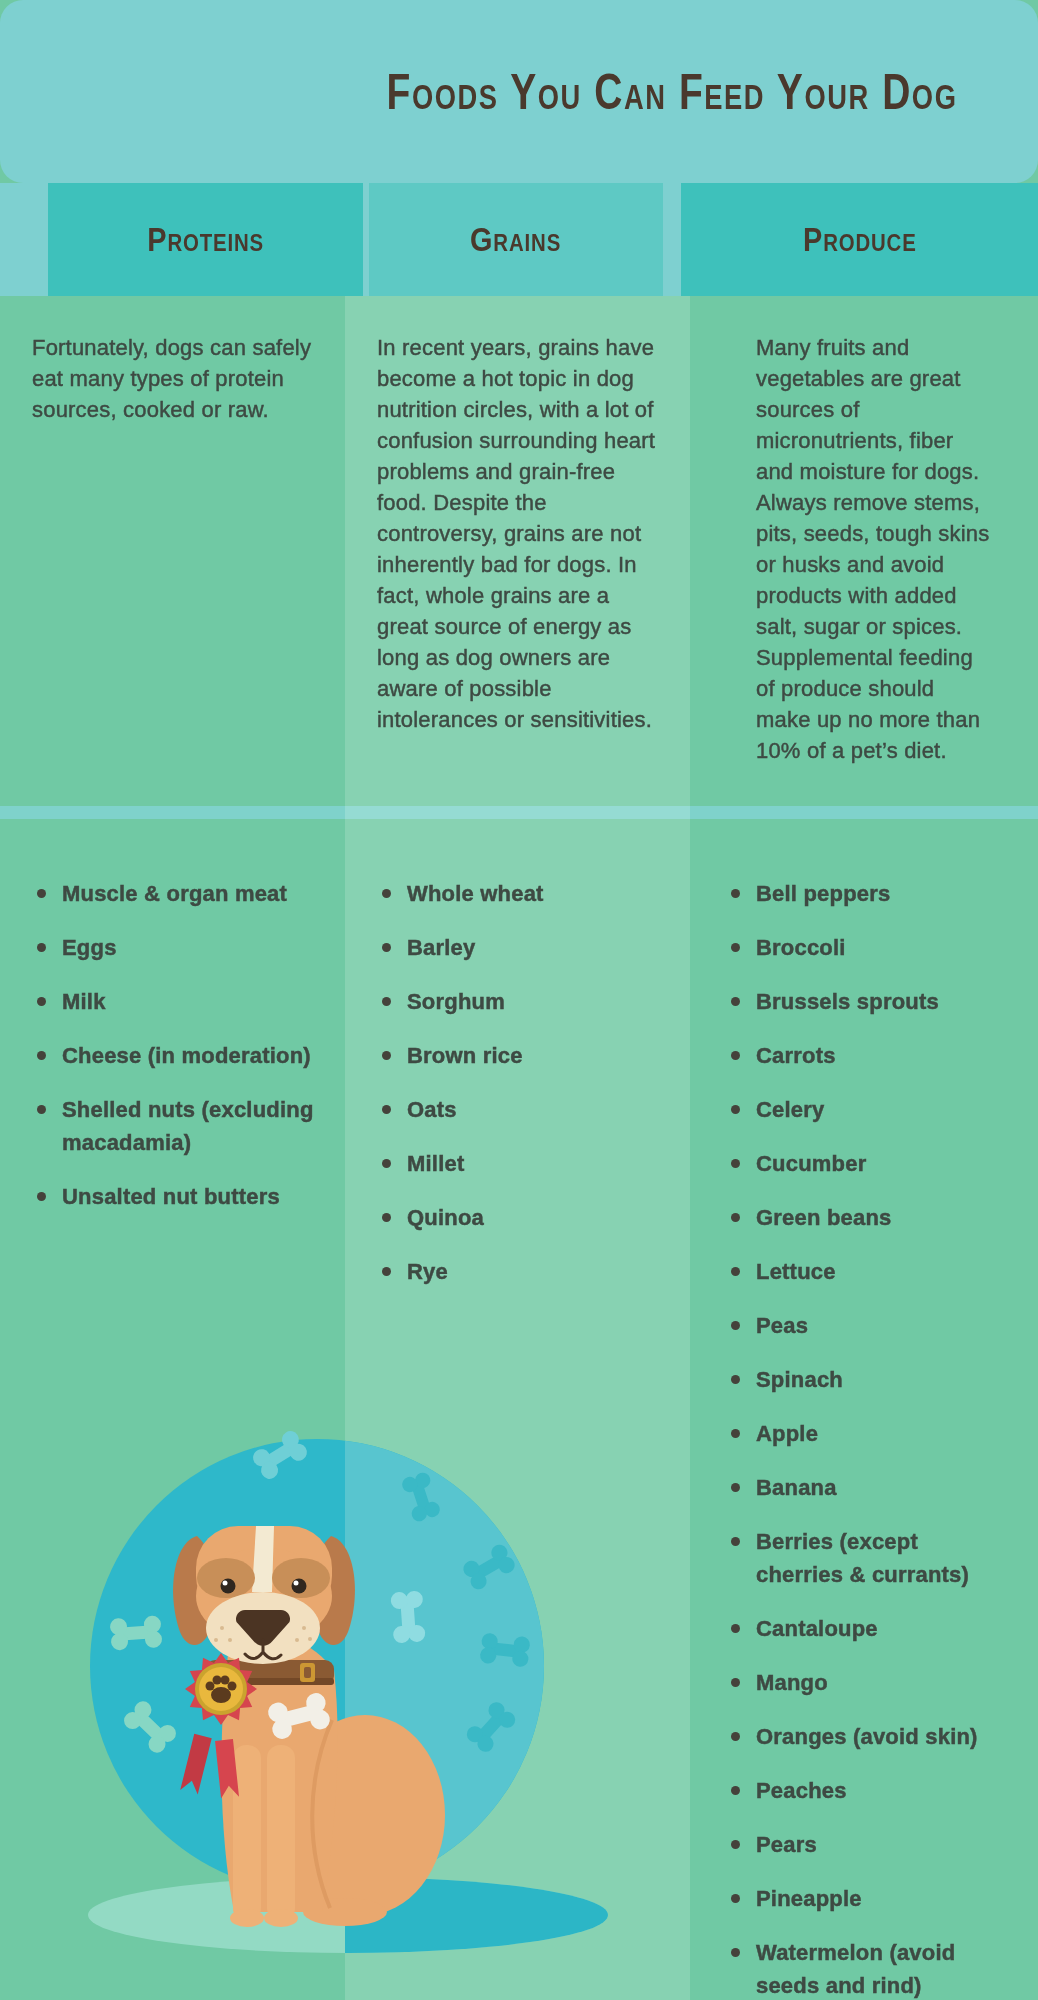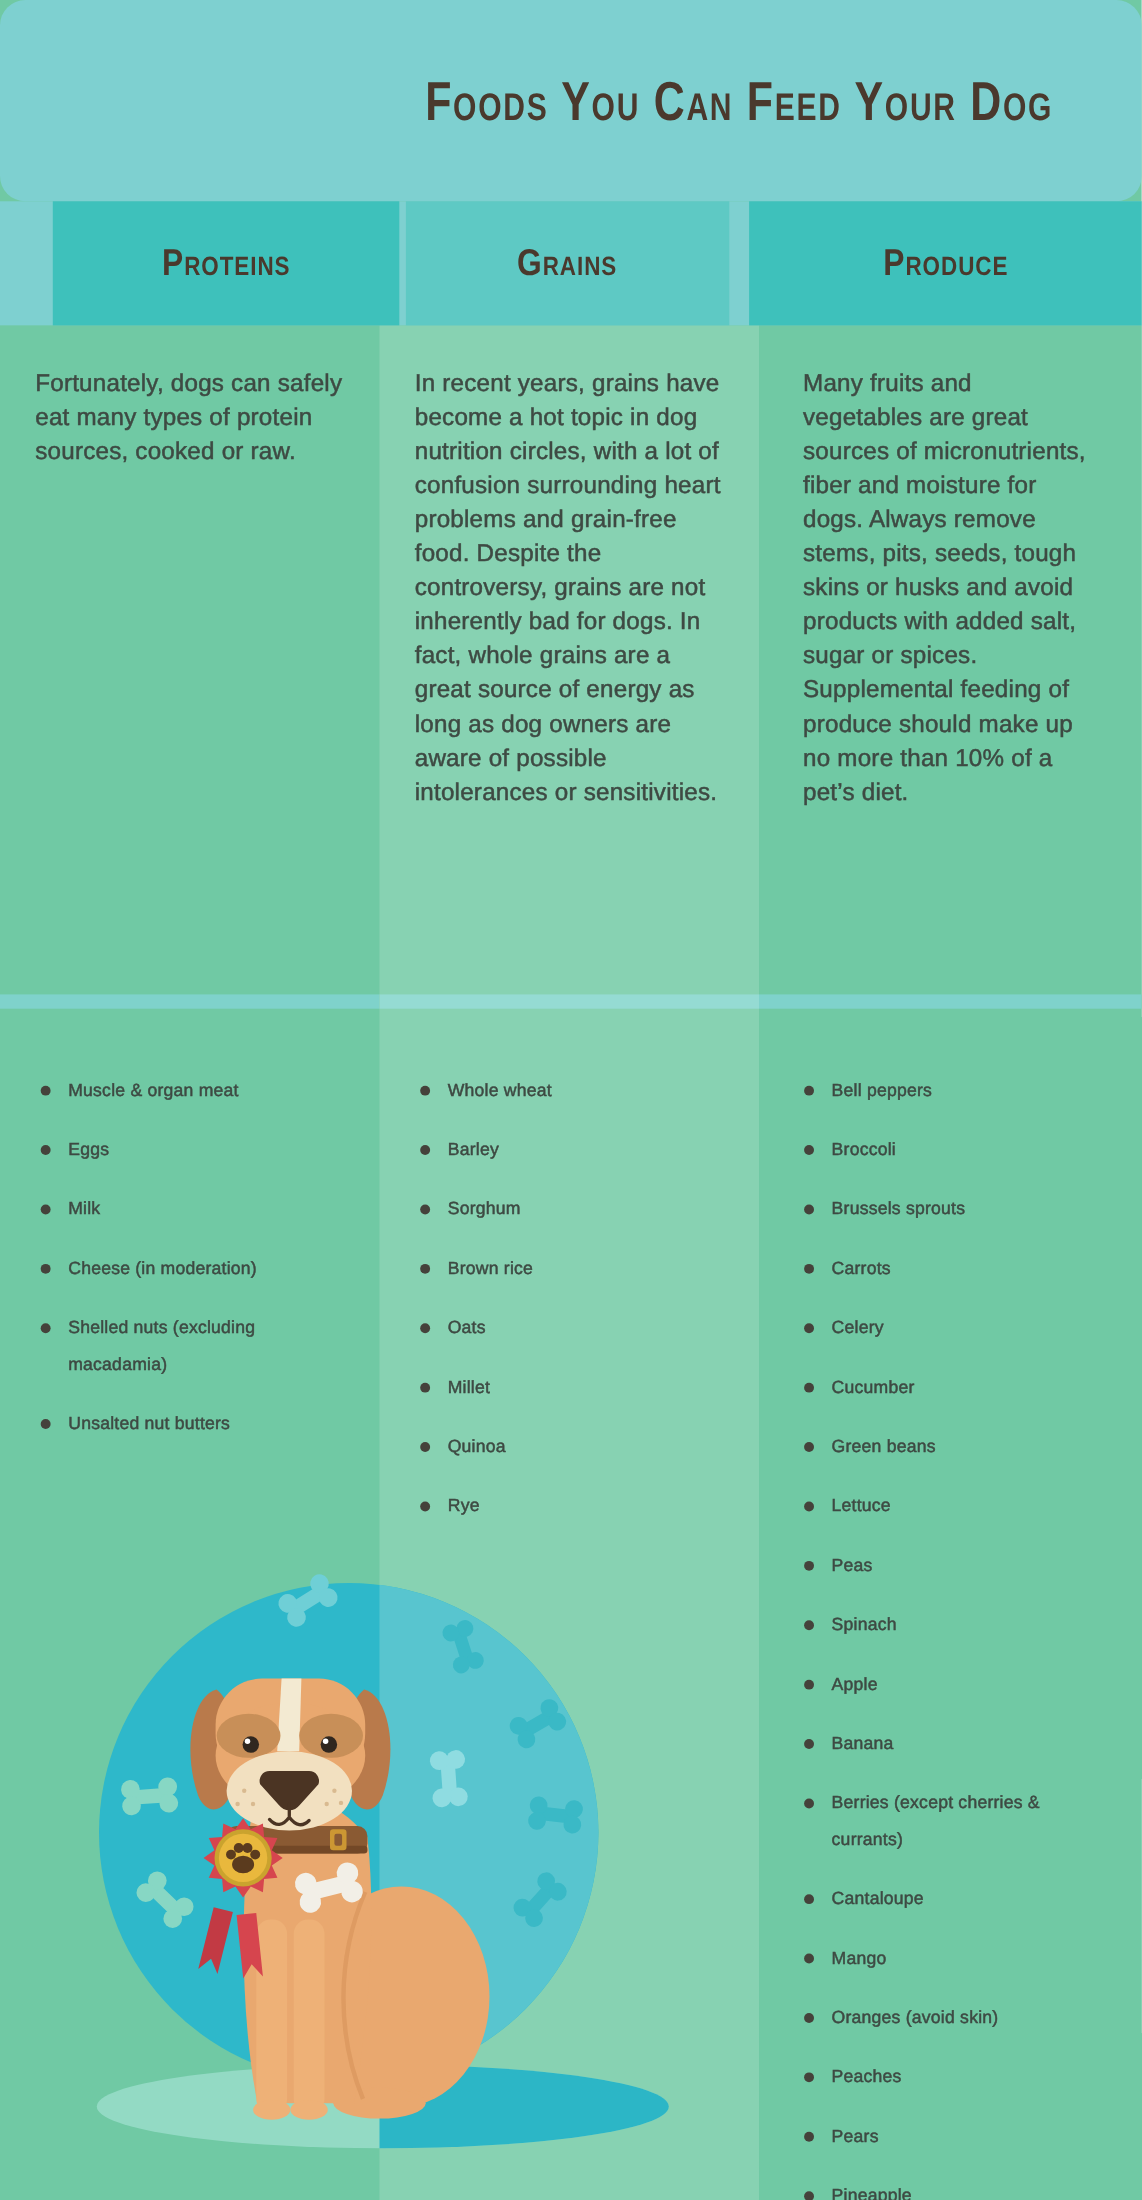--- a/index.html
+++ b/index.html
@@ -12,30 +12,30 @@
   .hcell span{font-size:34px;font-weight:700;font-variant:small-caps;letter-spacing:1px;
     color:var(--title-text,#4a392d);transform:scaleX(.85);white-space:nowrap;}
   .hcell.c0{width:363px;margin-right:6px;background:var(--header-bg-dark,#3ec1bb);margin-left:48px;}
   .hcell.c1{width:339px;margin-right:18px;background:var(--header-bg-light,#5ec9c4);}
   .hcell.c2{width:412px;background:var(--header-bg-dark,#3ec1bb);}
   .cols{display:flex;height:1732px;}
   .col{position:relative;box-sizing:border-box;}
   .col.c0{width:345px;background:var(--column-bg-dark,#70c9a4);}
   .col.c1{width:345px;background:var(--column-bg-light,#87d2b2);}
   .col.c2{width:348px;background:var(--column-bg-dark,#70c9a4);}
-  .desc{box-sizing:border-box;height:608px;margin:0;padding:36px 28px 0 32px;
+  .desc{box-sizing:border-box;height:510px;margin:0;padding:36px 28px 0 32px;
     font-size:22px;line-height:31px;font-weight:400;letter-spacing:.2px;
     color:var(--body-text,#3e4a43);-webkit-text-stroke:.45px currentColor;}
-  .c2 .desc{padding-left:40px;padding-right:43px;}
+  .c2 .desc{padding-left:40px;padding-right:43px;margin-left:26px;}
   .divider{height:13px;}
   .c0 .divider,.c2 .divider{background:var(--divider-dark,#7fd2cb);}
   .c1 .divider{background:var(--divider-light,#95dbd3);}
   .list{margin:0;padding:58px 0 0 0;list-style:none;}
-  .list li{position:relative;padding:0 26px 0 62px;margin-bottom:21px;font-size:16px;line-height:33px;
-    font-weight:400;letter-spacing:.2px;color:var(--body-text,#3e4a43);-webkit-text-stroke:.45px currentColor;}
+  .list li{position:relative;padding:0 26px 0 62px;margin-bottom:21px;font-size:22px;line-height:33px;
+    font-weight:700;letter-spacing:.2px;color:var(--body-text,#3e4a43);-webkit-text-stroke:.45px currentColor;}
   .list li::before{content:"";position:absolute;left:37px;top:12px;width:9px;height:9px;border-radius:50%;
     background:var(--bullet-color,#45423b);}
   .c2 .list li{padding-left:66px;padding-right:40px;}
   .c2 .list li::before{left:41px;}
   .illustration{position:absolute;left:0;top:0;width:1038px;height:2000px;pointer-events:none;}
 </style>
 </head>
 <body>
 
 <div class="page">

